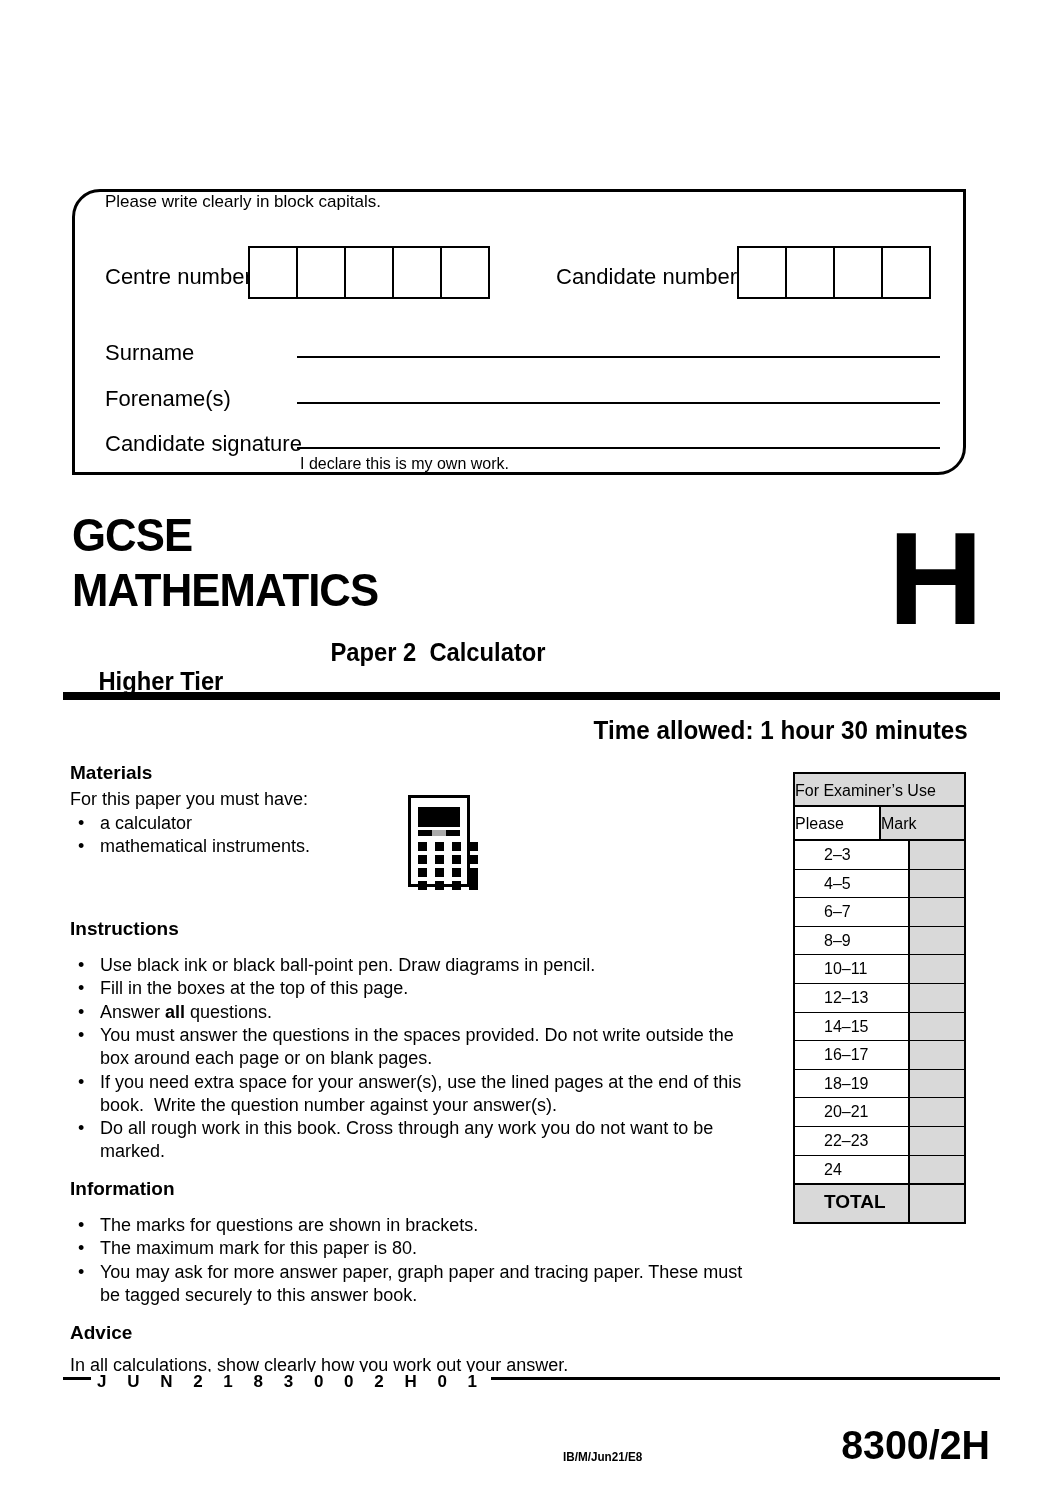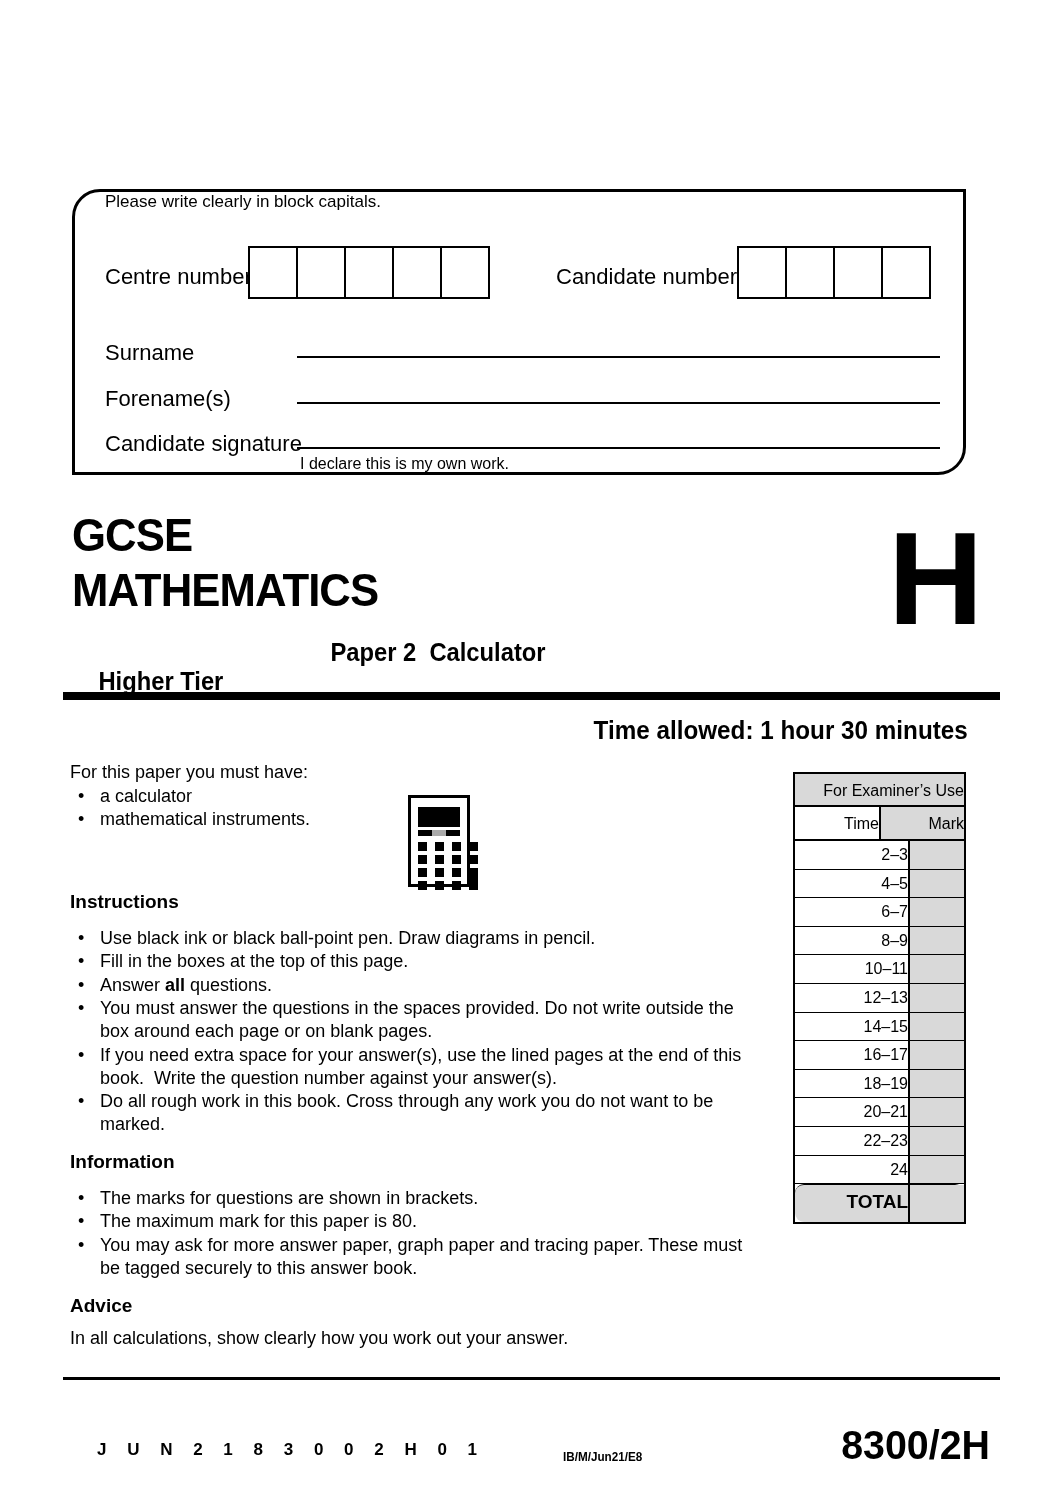--- a/index.html
+++ b/index.html
@@ -47,34 +47,34 @@
   .calc-display { height:20px; background:#000; }
   .calc-bar { height:6px; margin-top:3px; display:flex; }
   .calc-bar div:nth-child(1){flex:1;background:#000;}
   .calc-bar div:nth-child(2){flex:1;background:#aaa;}
   .calc-bar div:nth-child(3){flex:1;background:#000;}
   .calc-keys { margin-top:6px; display:grid; grid-template-columns:repeat(4,9px); grid-auto-rows:9px; gap:4px 8px; }
   .key { background:#000; }
   .key-tall { grid-column:4; grid-row:3 / span 2; background:#000; }
 
   
-  .ex-table { left:793px; top:772px; width:173px; border:2.5px solid #000; background:#fff; font-size:16px; text-align:right; }
+  .ex-table { left:793px; top:772px; width:173px; border:2.5px solid #000; background:#fff; font-size:16px; text-align:left; }
   .ex-header { height:33px; line-height:33px; background:#d9d9d9; border-bottom:2px solid #000; }
   .ex-colrow { display:flex; height:34px; line-height:34px; border-bottom:2px solid #000; }
   .ex-ph { width:86px; background:#fff; border-right:2px solid #000; }
   .ex-mh { flex:1; background:#d9d9d9; }
   .ex-row { display:flex; height:28.6px; line-height:28.6px; border-bottom:1px solid #000; }
   .ex-pages { width:86px; border-right:2px solid #000; background:#fff;margin-left:29px; }
   .ex-mark { flex:1; background:#d9d9d9; }
-  .ex-total { display:flex; height:38px; line-height:34px; background:#d9d9d9; border-top:1.5px solid #000;border-radius:9px; }
+  .ex-total { display:flex; height:38px; line-height:34px; background:#d9d9d9; border-top:1.5px solid #000; }
   .ex-total .ex-pages { background:#d9d9d9; font-weight:bold; font-size:19px; line-height:34px; }
 
   
   .foot-rule { left:63px; top:1377px; width:937px; height:3px; background:#000; }
-  .barcode { left:75px; top:1404px; width:368px; height:52px; display:flex; align-items:flex-start;text-decoration:underline; }
+  .barcode { left:75px; top:1336px; width:368px; height:52px; display:flex; align-items:flex-start;text-decoration:underline; }
   .barcode-text { position:absolute; left:16px; bottom:-4px; background:#fff; padding:0 6px; font-size:17px; font-weight:bold; letter-spacing:8px; white-space:pre; }
   .foot-ref { left:563px; top:1449px; font-size:13px; font-weight:bold; transform:scaleX(0.9); transform-origin:0 0; }
   .paper-code { right:68px; top:1422px; font-size:41px; font-weight:bold; transform:scaleX(0.96); transform-origin:100% 0; }
 </style>
 </head>
 <body>
 
 <div class="page">
 
 
@@ -114,20 +114,21 @@
   <div class="abs tier-row">
     <span>Higher Tier</span>
     <span class="paper-name">Paper 2  Calculator</span>
   </div>
   <div class="abs title-rule"></div>
 
   <div class="abs time-allowed">Time allowed: 1 hour 30 minutes</div>
 
   <div class="abs left-col">
 
+    <div class="sec-head">Materials</div>
     <div>For this paper you must have:</div>
     <div class="bullet-row">
         <span class="bt">a calculator</span>
       </div>
     <div class="bullet-row">
         <span class="bt">mathematical instruments.</span>
       </div>
 
     <div class="gap-l"></div>
       <div style="height:42px;"></div>
@@ -196,21 +197,21 @@
         <div class="key-tall"></div>
       <div class="key"></div>
         <div class="key"></div>
         <div class="key"></div>
     </div>
   </div>
 
   <div class="abs ex-table">
     <div class="ex-header">For Examiner’s Use</div>
     <div class="ex-colrow">
-      <div class="ex-ph">Time</div>
+      <div class="ex-ph">Please</div>
       <div class="ex-mh">Mark</div>
     </div>
     <div>
         <div class="ex-row">
         <div class="ex-pages">2–3</div>
         <div class="ex-mark"></div>
       </div>
         <div class="ex-row">
         <div class="ex-pages">4–5</div>
         <div class="ex-mark"></div>

